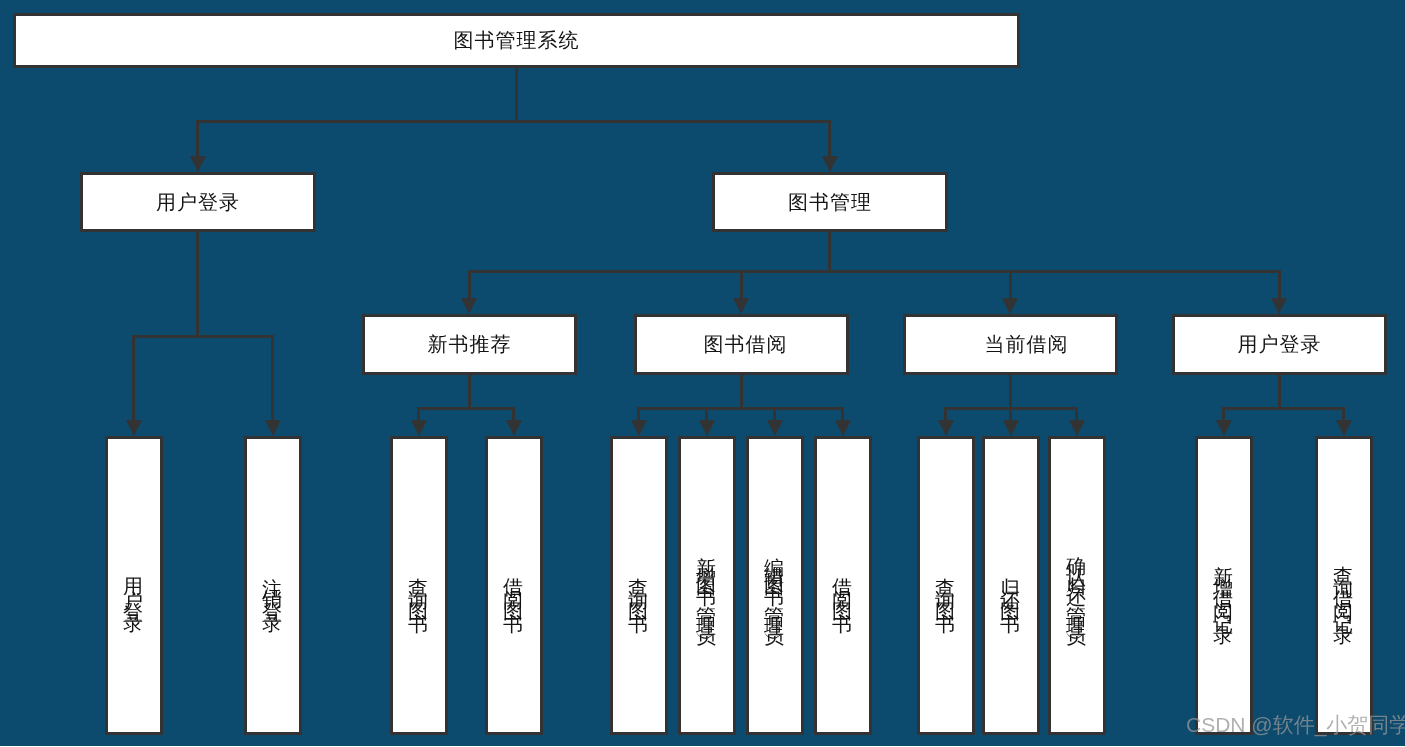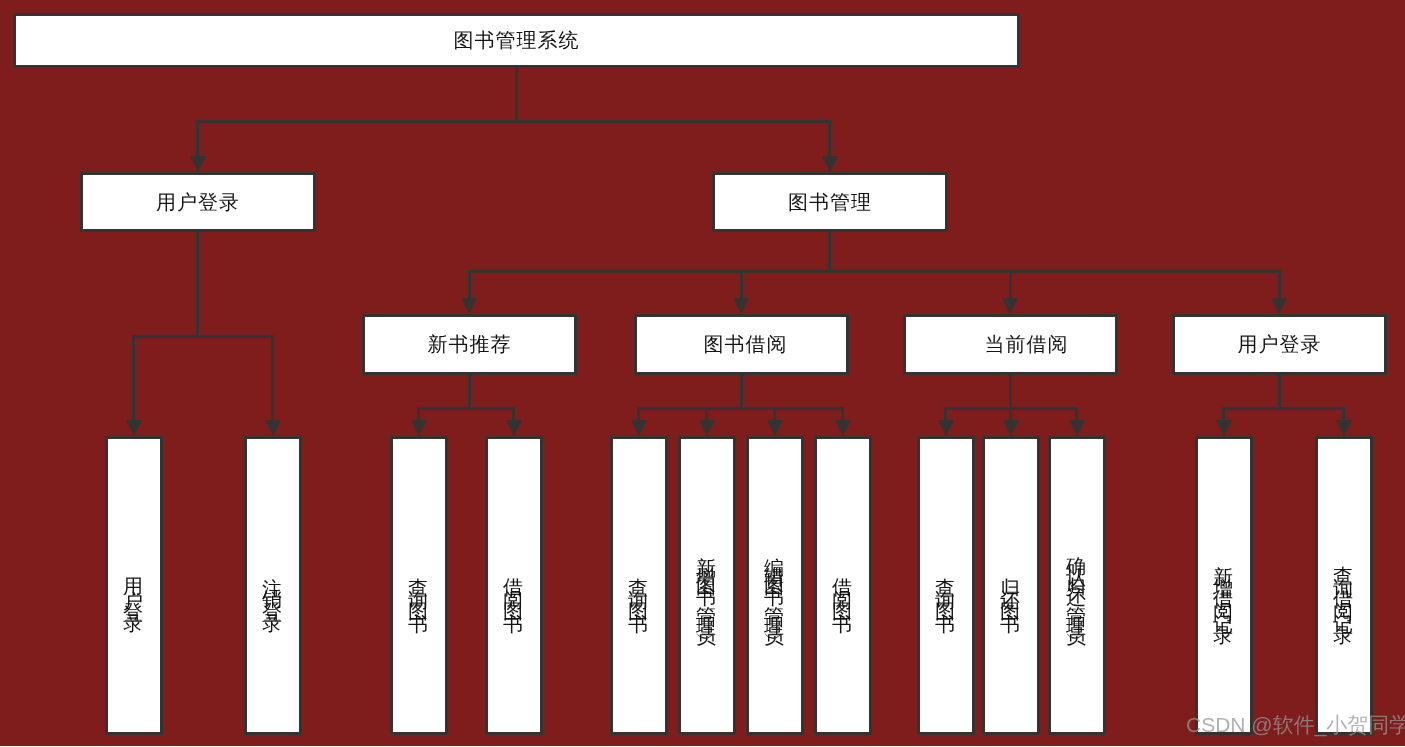--- a/index.html
+++ b/index.html
@@ -1,18 +1,18 @@
 <!DOCTYPE html>
 <html><head>
 <meta charset="utf-8">
 <style>
   html,body { margin:0; padding:0; background:#fff; }
   #canvas {
     position:relative; width:1405px; height:746px;
-    background:#7f1d1d; overflow:hidden;
+    background:#0c4a6e; overflow:hidden;
     font-family:"Liberation Sans","DejaVu Sans",sans-serif;
     color:#111;
   }
   .box {
     position:absolute; box-sizing:border-box;
     border:3px solid #333333; background:#ffffff;
     display:flex; align-items:center; justify-content:center;
     font-size:20px; letter-spacing:1px; color:#141414;
     z-index:2;
   }

